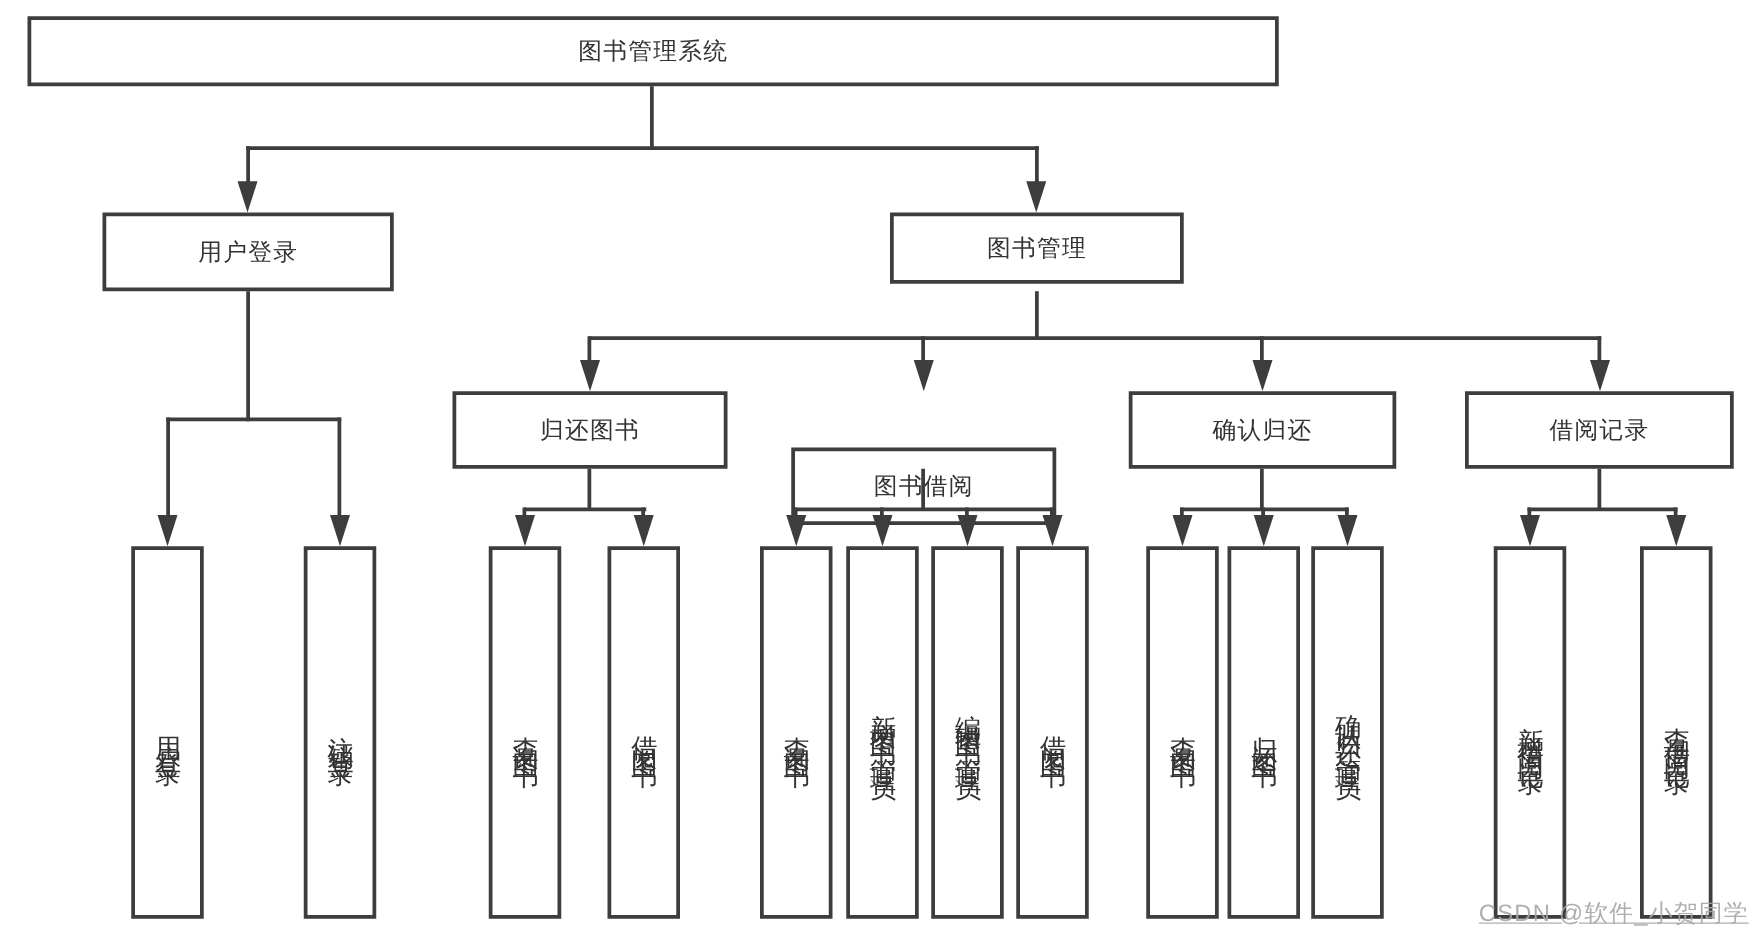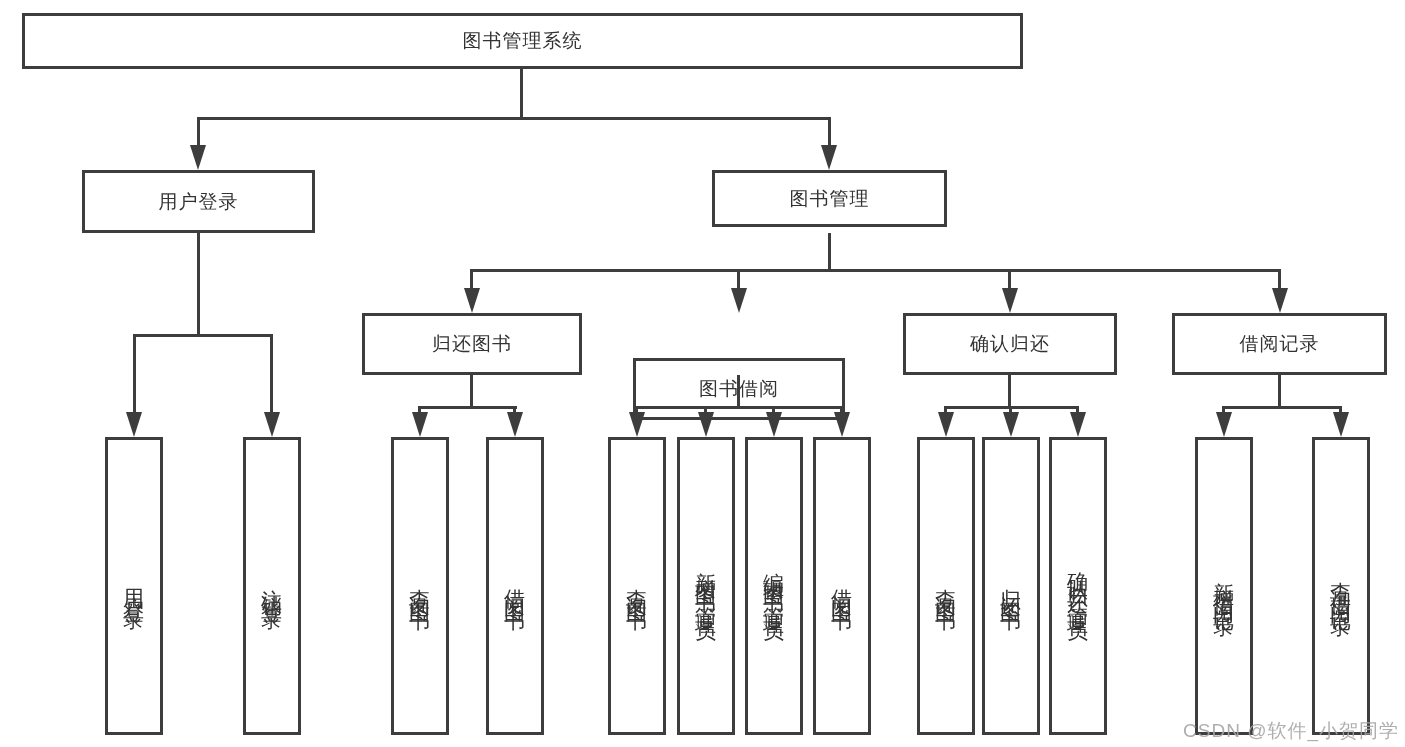--- a/index.html
+++ b/index.html
@@ -37,20 +37,21 @@
     border-top:25px solid var(--line,#3d3d3d);
   }
   .watermark{
     position:absolute;
     right:6px;bottom:3px;
     font-size:19px;
     color:var(--watermark,#a6a6a6);
     letter-spacing:1px;
     z-index:5;
     opacity:.9;
+    text-decoration:underline;
   }
 </style>
 </head>
 <body>
 
 <div id="canvas">
 
   <div class="box hbox" style="left:22px;top:13px;width:1001px;height:56px;">图书管理系统</div>
 
   <div class="line" style="left:520px;top:69px;width:3px;height:50px;"></div>

